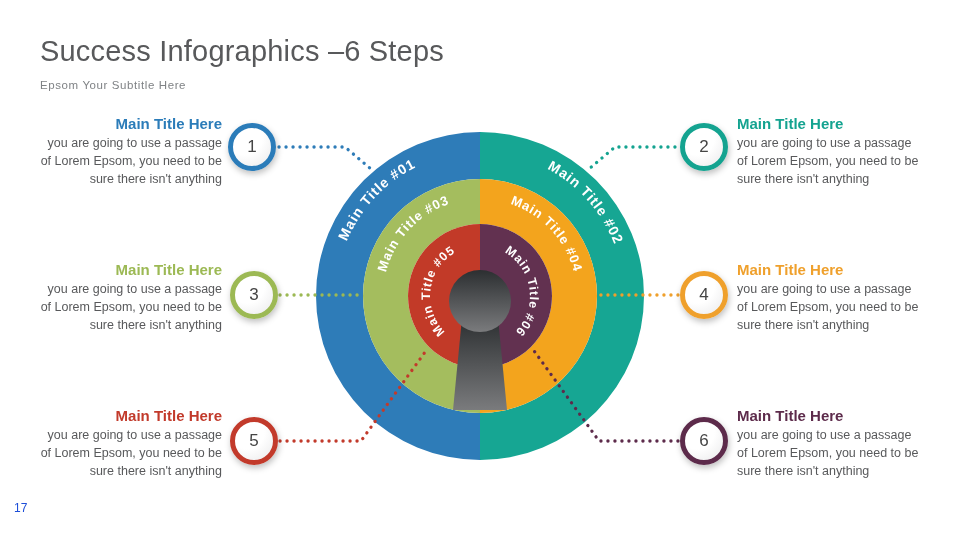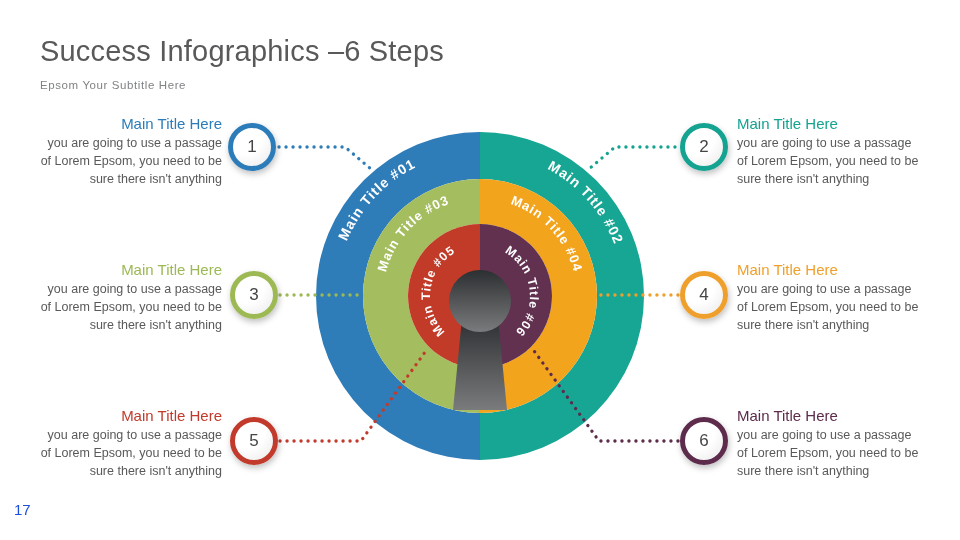--- a/index.html
+++ b/index.html
@@ -2,26 +2,26 @@
 <html><head>
 <meta charset="utf-8">
 <style>
   html,body{margin:0;padding:0;background:#fff;}
   .slide{position:relative;width:960px;height:540px;background:#ffffff;overflow:hidden;
          font-family:"Liberation Sans","DejaVu Sans",sans-serif;}
   .page-title{position:absolute;left:40px;top:35px;font-size:29px;font-weight:500;
               color:#58595b;letter-spacing:0.2px;}
   .page-subtitle{position:absolute;left:40px;top:79px;font-size:11.5px;color:#7f8285;
                  letter-spacing:0.6px;}
-  .page-number{position:absolute;left:14px;top:501px;font-size:15px;color:#1d4ed8;}
+  .page-number{position:absolute;left:14px;top:501px;font-size:12px;color:#1d4ed8;}
 
   .callout{position:absolute;width:184px;}
   .callout.left{text-align:right;}
   .callout.right{text-align:left;}
-  .callout-title{font-size:15px;font-weight:normal;line-height:19px;margin-bottom:1px;}
+  .callout-title{font-size:15px;font-weight:bold;line-height:19px;margin-bottom:1px;}
   .callout-body{font-size:12.5px;line-height:18px;color:#58595b;}
   .c1 .callout-title{color:#2b7cb9;}
   .c2 .callout-title{color:#14a390;}
   .c3 .callout-title{color:#9cb954;}
   .c4 .callout-title{color:#efa02c;}
   .c5 .callout-title{color:#c23a2b;}
   .c6 .callout-title{color:#5d2b4b;}
 
   .step-circle{position:absolute;width:38px;height:38px;border-radius:50%;
                background:radial-gradient(circle at 32% 26%,#ffffff 45%,#e9e9ea 100%);

